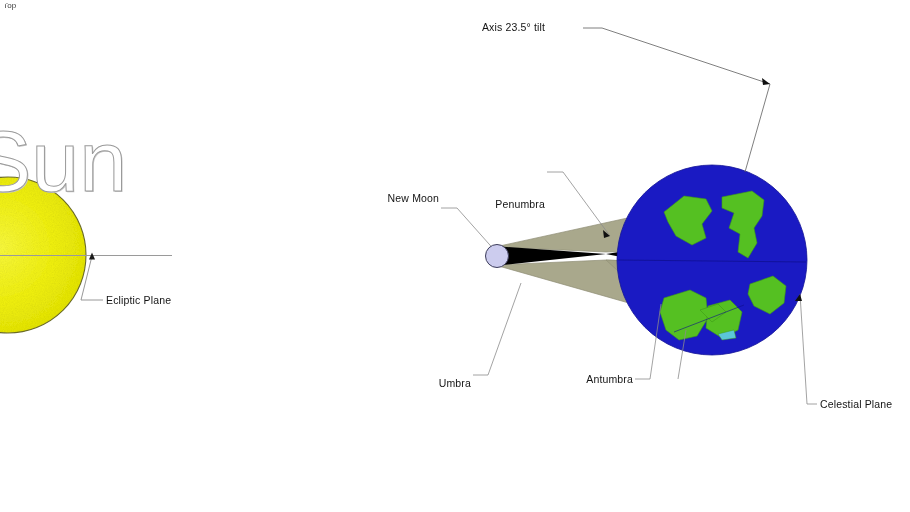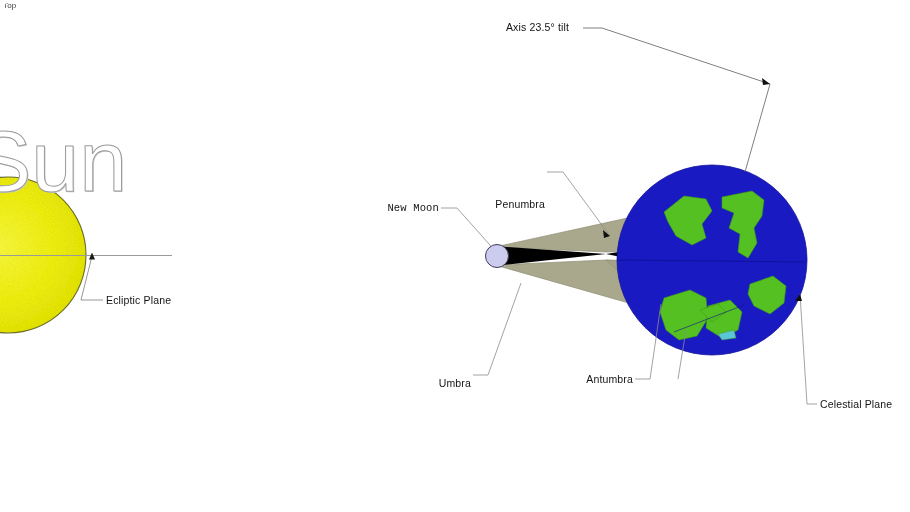--- a/index.html
+++ b/index.html
@@ -185,25 +185,25 @@
     <path d="M 800 294 L 795 301 L 802 301 Z" fill="#101010"></path>
 
     <g>
       <circle cx="497" cy="256" r="11.5" fill="#ccccee" stroke="#3c3c5a" stroke-width="1"></circle>
     </g>
   </svg>
 
   <div class="title-word" id="sun-word">Sun</div>
 
 
-  <div class="callout" style="left:545px; top:21px; transform:translateX(-100%);margin-left:24px;">Axis 23.5° tilt</div>
+  <div class="callout" style="left:545px; top:21px; transform:translateX(-100%);">Axis 23.5° tilt</div>
 
   <div class="callout" style="left:545px; top:166px; transform:translateX(-100%);margin-top:32px;">Penumbra</div>
 
-  <div class="callout" style="left:439px; top:202px; transform:translateX(-100%);font-family:Liberation Mono, monospace;">New Moon</div>
+  <div class="callout" style="left:439px; top:192px; transform:translateX(-100%);">New Moon</div>
 
   <div class="callout" style="left:471px; top:369px; transform:translateX(-100%);margin-top:8px;">Umbra</div>
 
   <div class="callout" style="left:633px; top:373px; transform:translateX(-100%);">Antumbra</div>
 
   <div class="callout" style="left:106px; top:294px;">Ecliptic Plane</div>
 
   <div class="callout" style="left:820px; top:398px;">Celestial Plane</div>
 
 </div>

